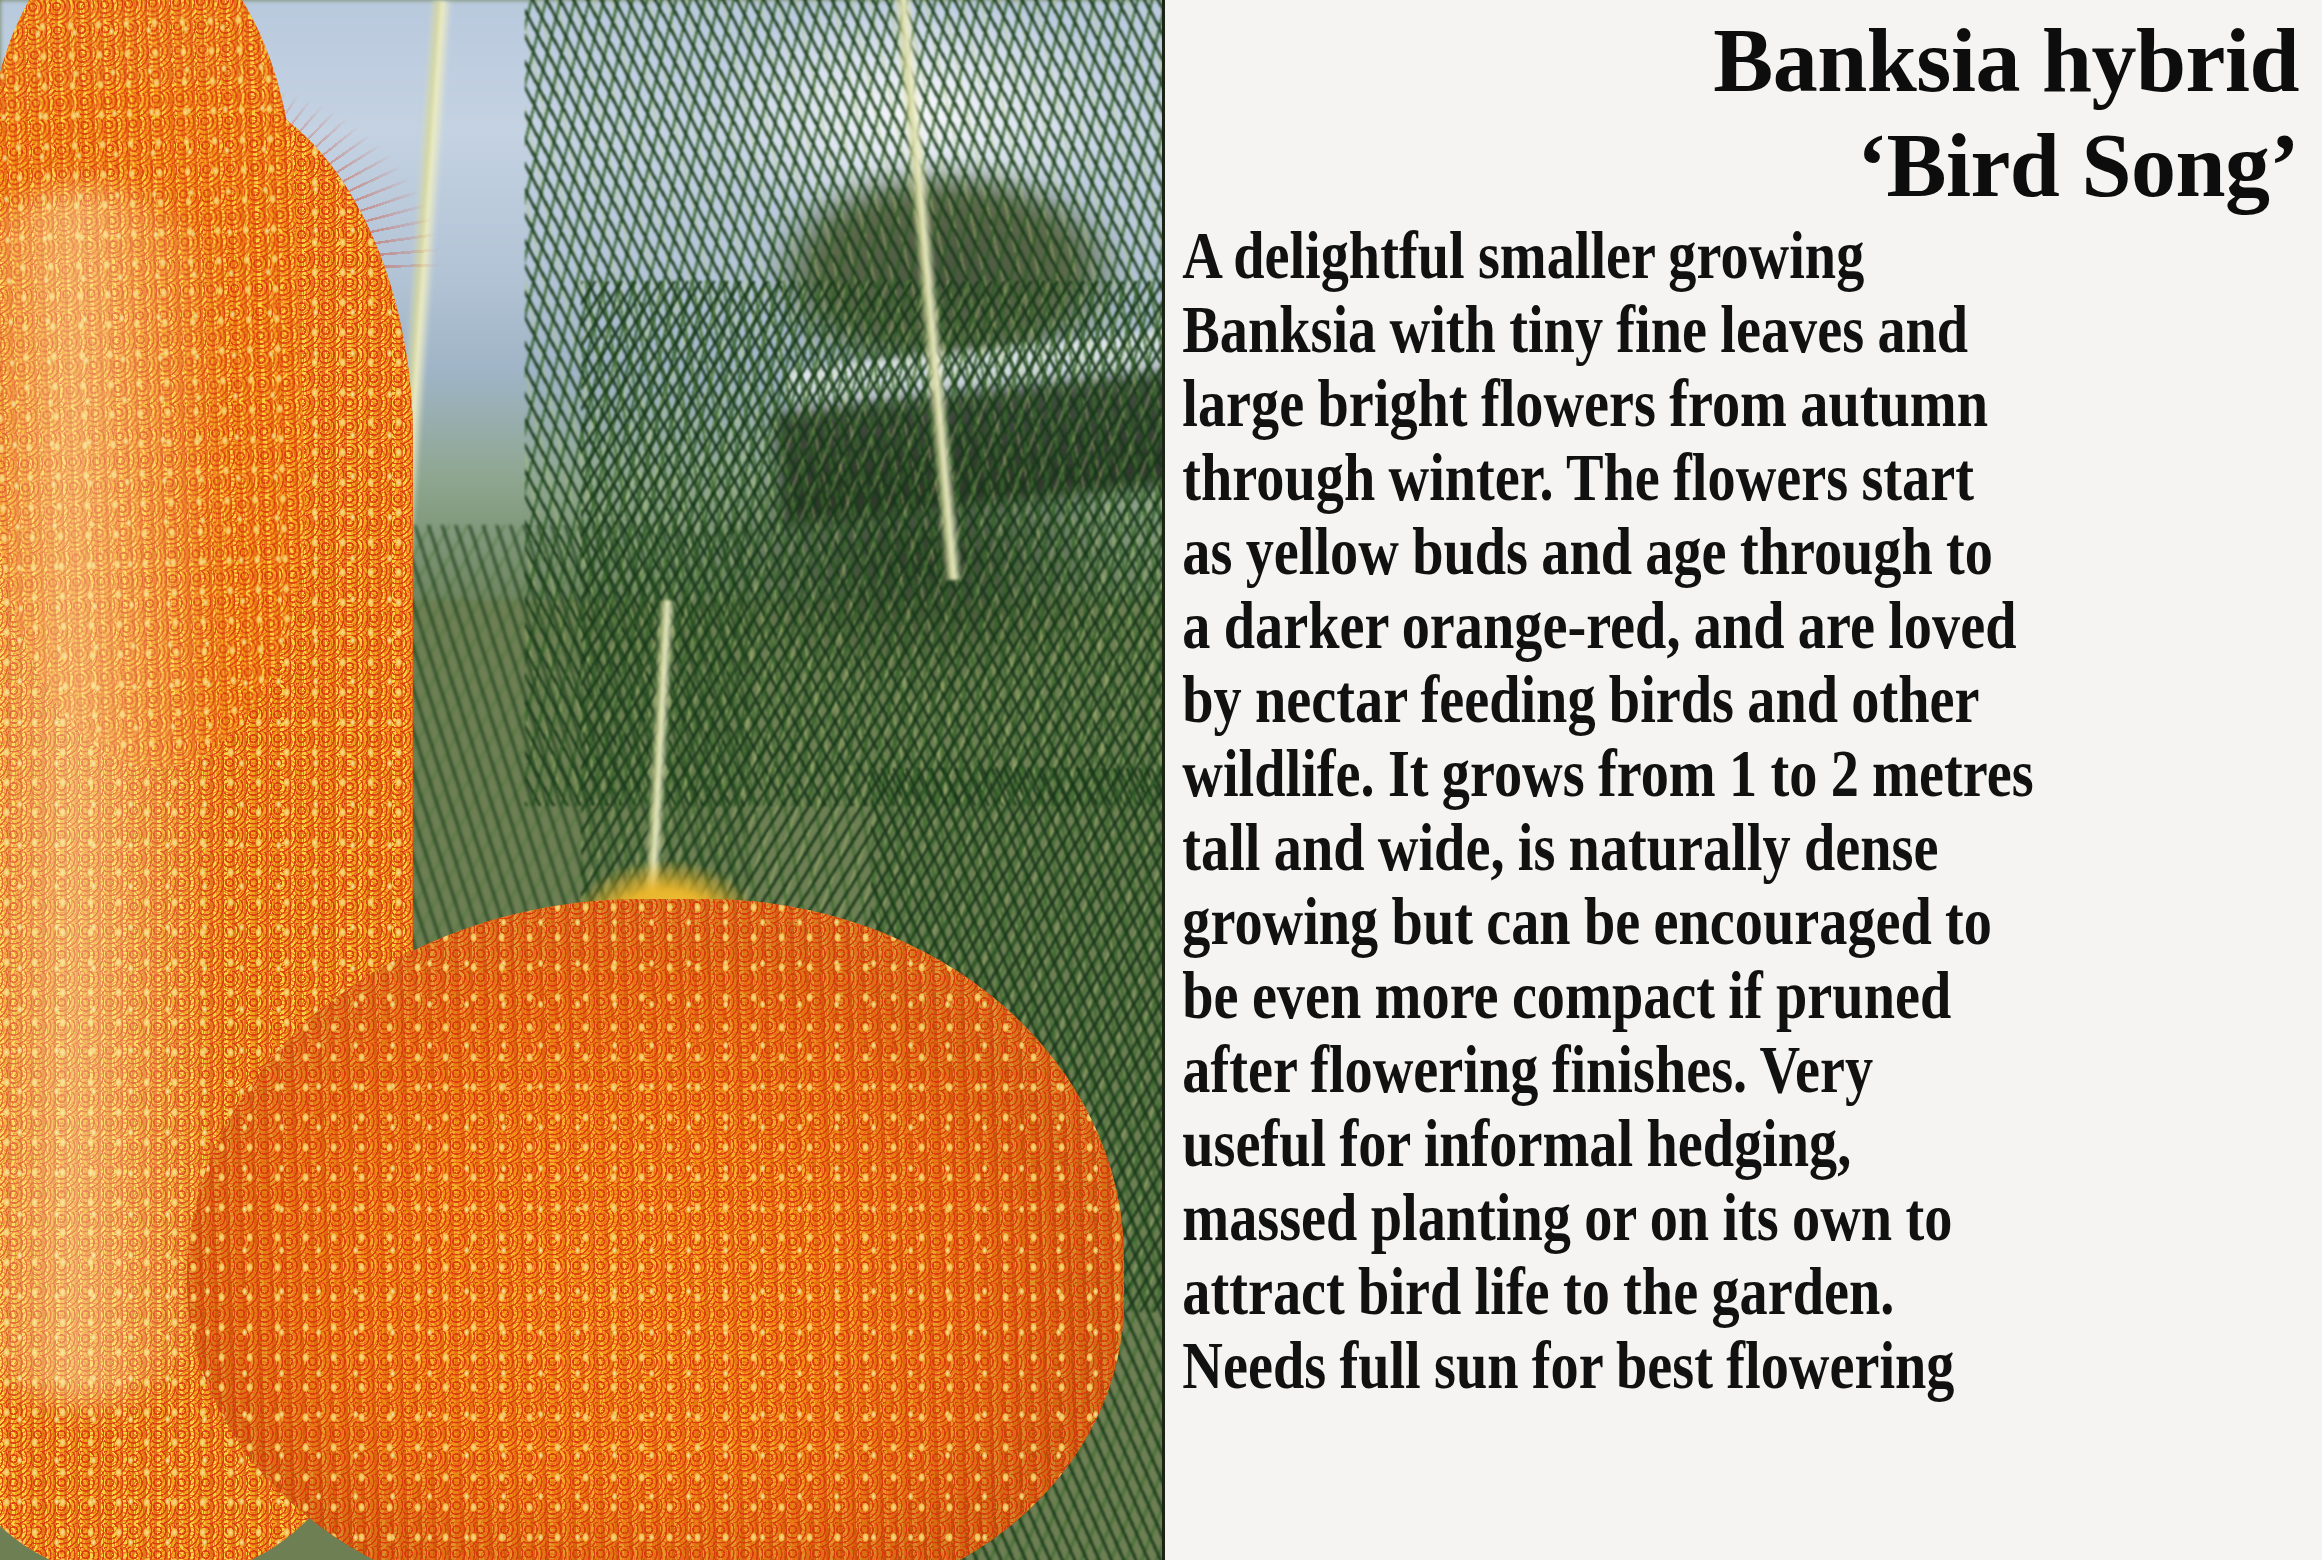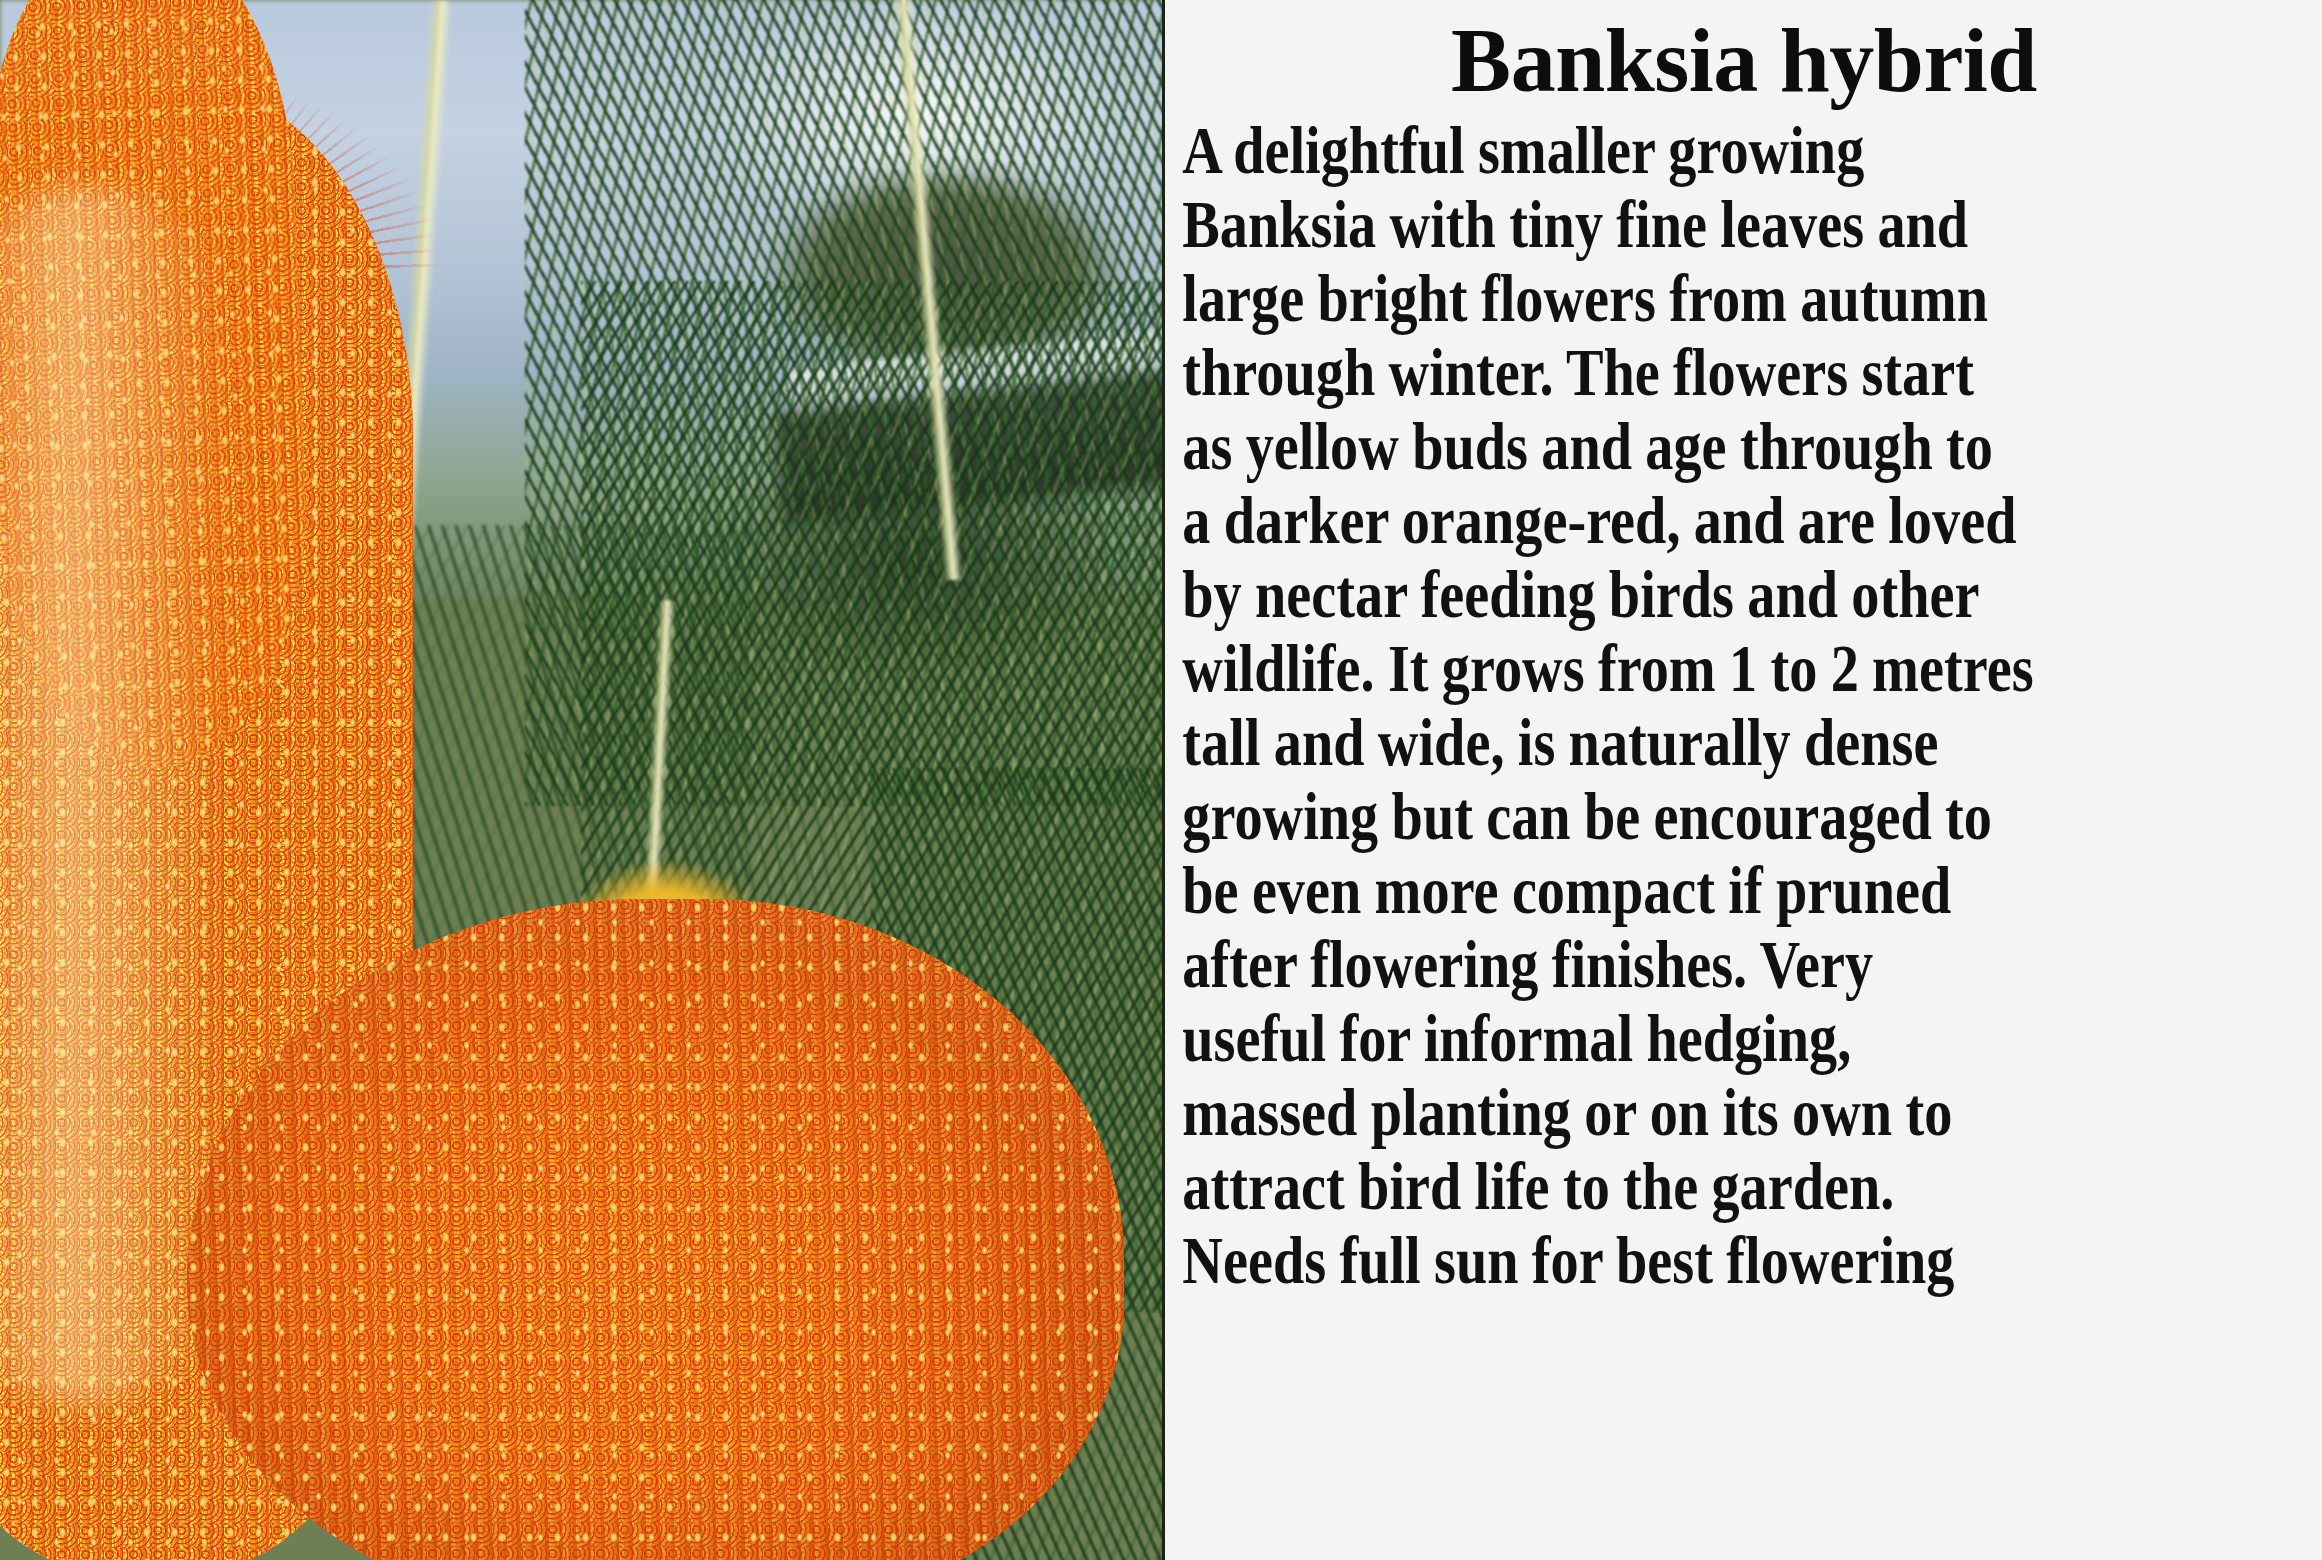--- a/index.html
+++ b/index.html
@@ -205,21 +205,21 @@
 
   
   #textpanel{
     position:relative;
     flex:1 1 auto;
     height:1561px;
     background:#f5f4f3;
     overflow:hidden;
   }
   #title{
-    text-align:center;
+    text-align:right;
     margin:0;
     padding:0 24px;
     font-family:"Liberation Serif", serif;
     font-weight:700;
     font-size:90px;
     line-height:105px;
     color:#0d0d0d;
     letter-spacing:-0.5px;
   }
   #title .tline{display:block;}
@@ -285,20 +285,21 @@
       <div class="spike-core"></div>
       <div class="loops"></div>
       <div class="buds"></div>
     </div>
   </div>
 
   <div id="textpanel">
 
     <h1 id="title">
       <span class="tline tline1">Banksia hybrid</span>
+      <span class="tline tline2">‘Bird Song’</span>
     </h1>
 
     <p id="body">
       <span class="bline">A delightful smaller growing</span>
       <span class="bline">Banksia with tiny fine leaves and</span>
       <span class="bline">large bright flowers from autumn</span>
       <span class="bline">through winter. The flowers start</span>
       <span class="bline">as yellow buds and age through to</span>
       <span class="bline">a darker orange-red, and are loved</span>
       <span class="bline">by nectar feeding birds and other</span>

